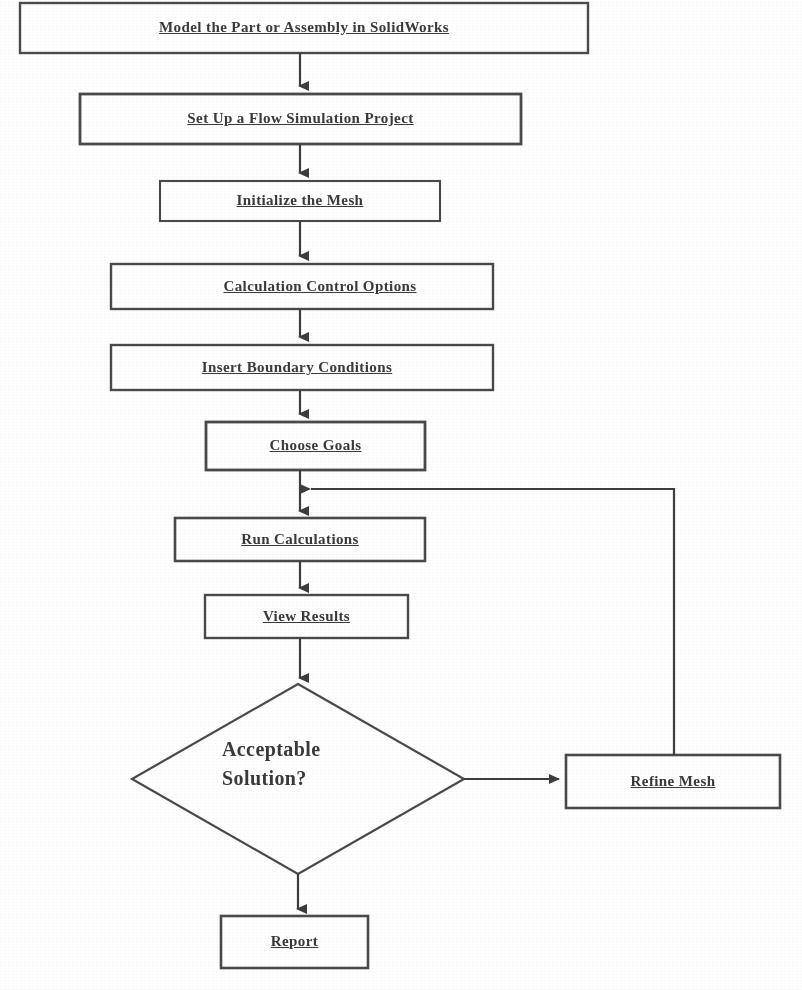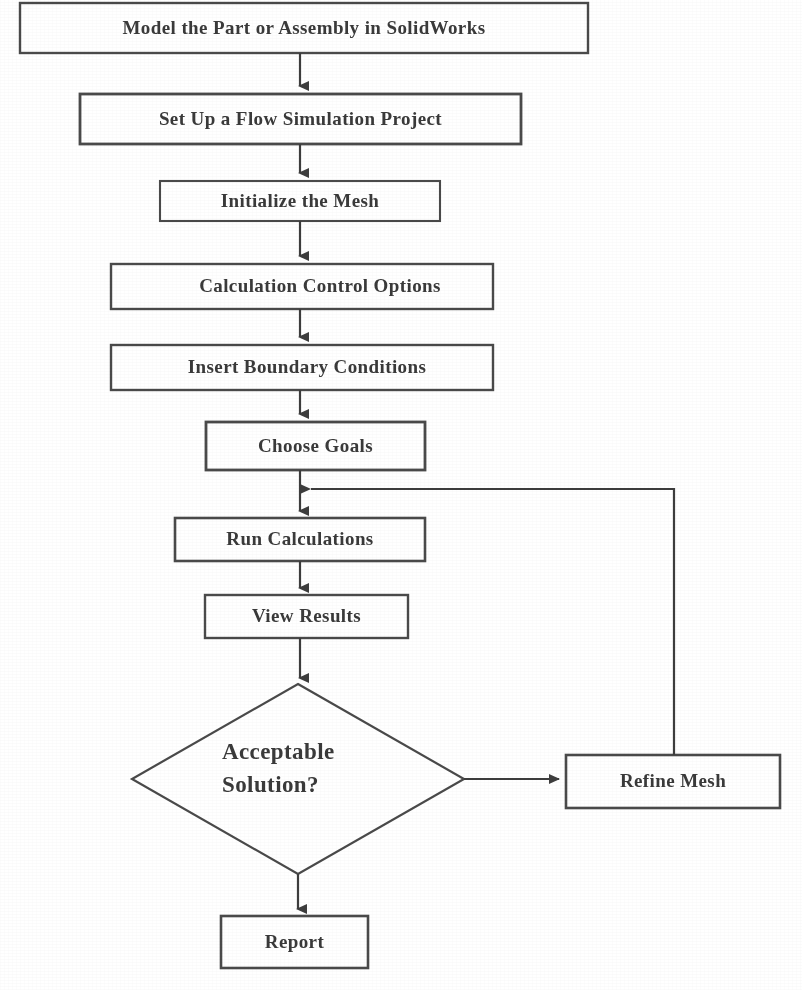--- a/index.html
+++ b/index.html
@@ -30,22 +30,22 @@
     justify-content: center;
     text-align: center;
     color: #3a3a3a;
     font-family: "Liberation Serif", "DejaVu Serif", serif;
     font-weight: bold;
     letter-spacing: 0.4px;
     line-height: 1.18;
     pointer-events: none;
     text-rendering: optimizeLegibility;
   }
-  .process-label { font-size: 19px; }
-  .decision-label { font-size: 23px; font-weight: bold; }
+  .process-label { font-size: 15px; text-decoration: underline; }
+  .decision-label { font-size: 20px; font-weight: bold; }
   .scan-noise {
     position: absolute;
     left: 0; top: 0;
     width: 802px; height: 990px;
     pointer-events: none;
     opacity: 0.035;
     background:
       repeating-linear-gradient(0deg, rgba(0,0,0,0.9) 0px, rgba(0,0,0,0) 1px, rgba(0,0,0,0) 3px),
       repeating-linear-gradient(90deg, rgba(0,0,0,0.7) 0px, rgba(0,0,0,0) 1px, rgba(0,0,0,0) 4px);
   }
@@ -111,21 +111,21 @@
   </svg>
 
   <div class="node-label process-label" style="left:20px; top:3px; width:568px; height:50px;">Model the Part or Assembly in SolidWorks</div>
 
   <div class="node-label process-label" style="left:80px; top:94px; width:441px; height:50px;">Set Up a Flow Simulation Project</div>
 
   <div class="node-label process-label" style="left:160px; top:181px; width:280px; height:40px;border-radius:9px;">Initialize the Mesh</div>
 
   <div class="node-label process-label" style="left:129px; top:264px; width:382px; height:45px;">Calculation Control Options</div>
 
-  <div class="node-label process-label" style="left:116px; top:345px; width:382px; height:45px;text-align:center;">Insert Boundary Conditions</div>
+  <div class="node-label process-label" style="left:106px; top:345px; width:382px; height:45px;text-align:center;">Insert Boundary Conditions</div>
 
   <div class="node-label process-label" style="left:206px; top:422px; width:219px; height:48px;">Choose Goals</div>
 
   <div class="node-label process-label" style="left:175px; top:518px; width:250px; height:43px;">Run Calculations</div>
 
   <div class="node-label process-label" style="left:205px; top:595px; width:203px; height:43px;">View Results</div>
 
   <div class="node-label decision-label" style="left:222px; top:735px; width:190px; height:90px; display:block; text-align:left;">
     <div style="line-height:1.45;">Acceptable</div>
     <div style="line-height:1.45;">Solution?</div>

